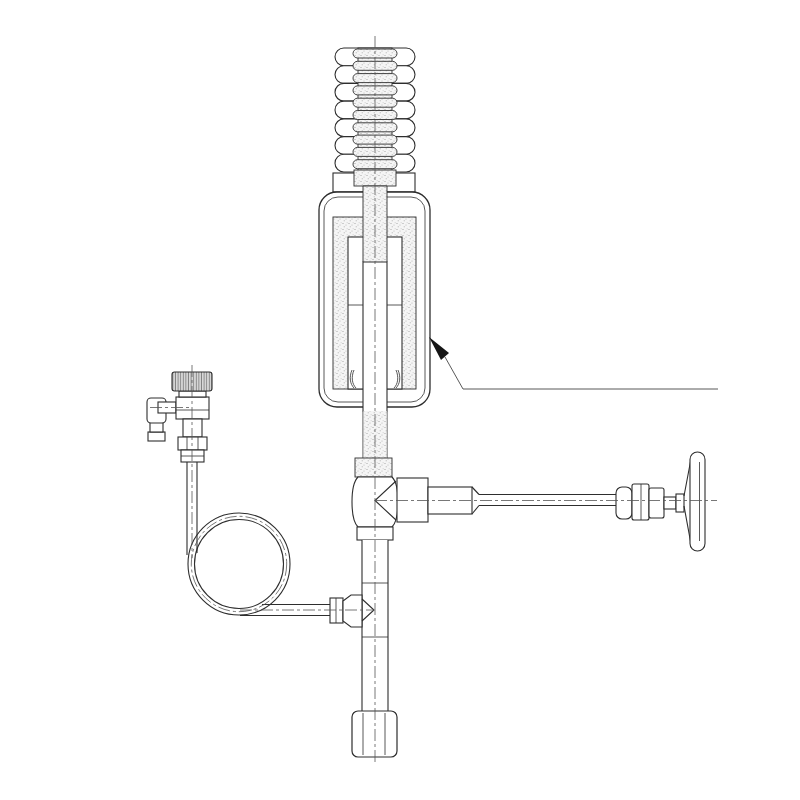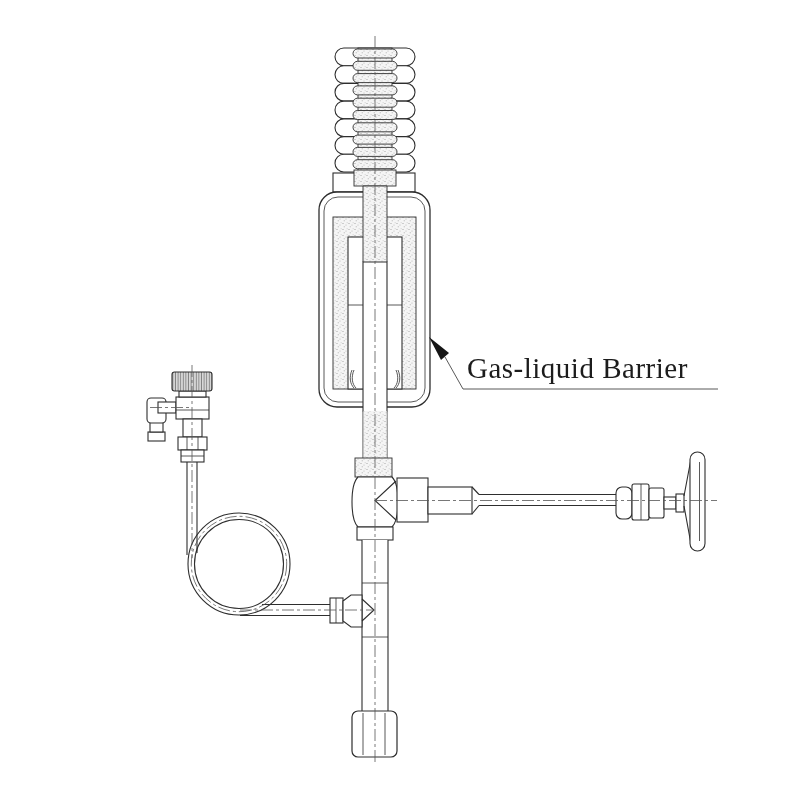--- a/index.html
+++ b/index.html
@@ -150,14 +150,13 @@
   <g>
     <path class="cl" d="M375,36 V762"></path>
     <path class="cl" d="M375,500.5 H717"></path>
     <path class="cl" d="M192,365 V558"></path>
     <path class="cl" d="M150,407.5 H192"></path>
     <circle class="cl" cx="239" cy="564" r="47.7"></circle>
     <path class="cl" d="M240,610 H374"></path>
   </g>
 </svg>
 
-<div id="barrier-label">Gas-liquid Barrier</div>
 </div>
 
 </body></html>

